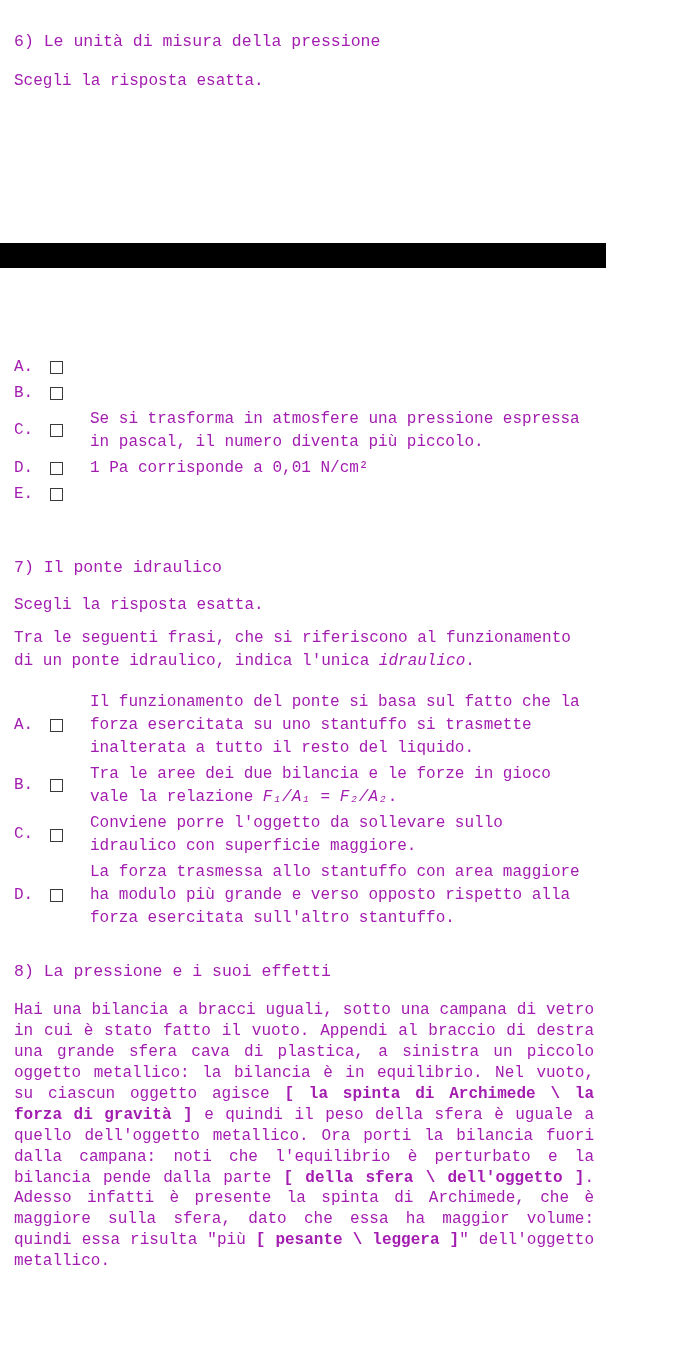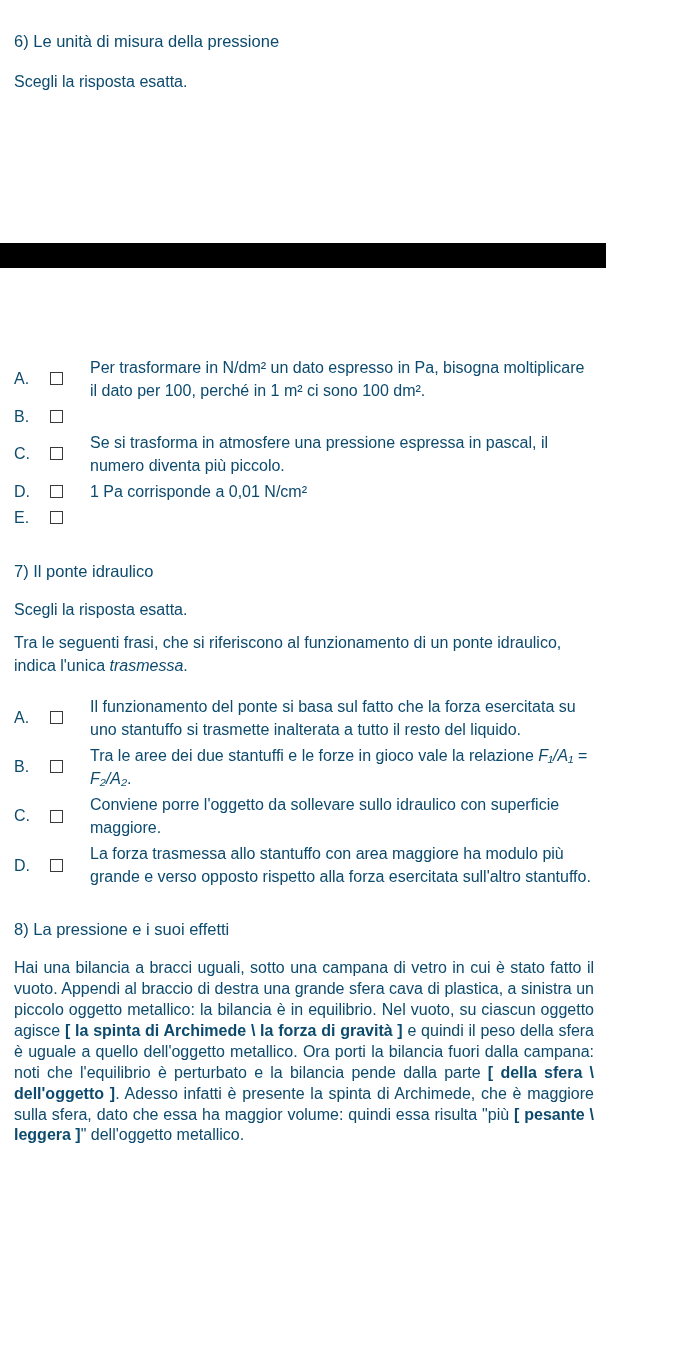--- a/index.html
+++ b/index.html
@@ -1,22 +1,22 @@
 <!DOCTYPE html>
 <html><head>
 <meta charset="utf-8">
 <style>
   * { box-sizing: border-box; }
   html, body { margin: 0; padding: 0; background: #ffffff; }
   .page {
     width: 606px;
     min-height: 1345px;
     background: #ffffff;
-    color: #0c4a6e;
-    font-family: Liberation Sans, sans-serif;
+    color: #a21caf;
+    font-family: Liberation Mono, monospace;
     font-size: 16px;
     line-height: 1.44;
     padding: 30px 12px 16px 14px;
   }
   .q-title { margin: 0 0 16px 0; font-size: 16.5px; font-weight: normal; }
   .instruction { margin: 0; }
   .black-bar {
     height: 25px;
     background: #000000;
     margin: 150px -12px 88px -14px;
@@ -30,21 +30,21 @@
     border: 1px solid #3a3a3a;
     background: #ffffff;
     margin-right: 27px;
     flex-shrink: 0;
     cursor: pointer;
   }
   .opt-text { flex: 1; }
   .math { font-style: italic; }
   .italic { font-style: italic; }
   .section { margin: 0; }
-  .section.q7 { margin-top: 31px; }
+  .section.q7 { margin-top: 50px; }
   .section.q8 { margin-top: 30px; }
   .q-title.tight { margin-bottom: 14px; }
   .instruction.gap { margin-bottom: 10px; }
   .intro.q7gap { margin-bottom: 18px; }
   .instruction.q8gap { margin-bottom: 12px; }
   .passage {
     margin: 0;
     line-height: 1.31;
     text-align: justify;
   }
@@ -62,21 +62,20 @@
 
   <div class="black-bar"></div>
 
   <section class="section q6-body">
 
     <div class="options">
 
       <div class="option">
         <span class="opt-letter">A.</span>
         <span class="opt-checkbox"></span>
-        <span class="opt-text">Per trasformare in N/dm² un dato espresso in Pa, bisogna moltiplicare il dato per 100, perché in 1 m² ci sono 100 dm².</span>
       </div>
 
       <div class="option">
         <span class="opt-letter">B.</span>
         <span class="opt-checkbox"></span>
       </div>
 
       <div class="option">
         <span class="opt-letter">C.</span>
         <span class="opt-checkbox"></span>
@@ -93,34 +92,34 @@
         <span class="opt-letter">E.</span>
         <span class="opt-checkbox"></span>
       </div>
 
     </div>
   </section>
 
   <section class="section q7">
     <h2 class="q-title tight">7) Il ponte idraulico</h2>
     <p class="instruction gap">Scegli la risposta esatta.</p>
-    <p class="intro q7gap"><span>Tra le seguenti frasi, che si riferiscono al funzionamento di un ponte idraulico, indica l'unica </span><span class="italic">trasmessa</span><span>.</span></p>
+    <p class="intro q7gap"><span>Tra le seguenti frasi, che si riferiscono al funzionamento di un ponte idraulico, indica l'unica </span><span class="italic">idraulico</span><span>.</span></p>
 
     <div class="options">
 
       <div class="option">
         <span class="opt-letter">A.</span>
         <span class="opt-checkbox"></span>
         <span class="opt-text">Il funzionamento del ponte si basa sul fatto che la forza esercitata su uno stantuffo si trasmette inalterata a tutto il resto del liquido.</span>
       </div>
 
       <div class="option">
         <span class="opt-letter">B.</span>
         <span class="opt-checkbox"></span>
-        <span class="opt-text"><span>Tra le aree dei due stantuffi e le forze in gioco vale la relazione </span><span class="math">F₁/A₁ = F₂/A₂</span><span>.</span></span>
+        <span class="opt-text"><span>Tra le aree dei due bilancia e le forze in gioco vale la relazione </span><span class="math">F₁/A₁ = F₂/A₂</span><span>.</span></span>
       </div>
 
       <div class="option">
         <span class="opt-letter">C.</span>
         <span class="opt-checkbox"></span>
         <span class="opt-text">Conviene porre l'oggetto da sollevare sullo idraulico con superficie maggiore.</span>
       </div>
 
       <div class="option">
         <span class="opt-letter">D.</span>

